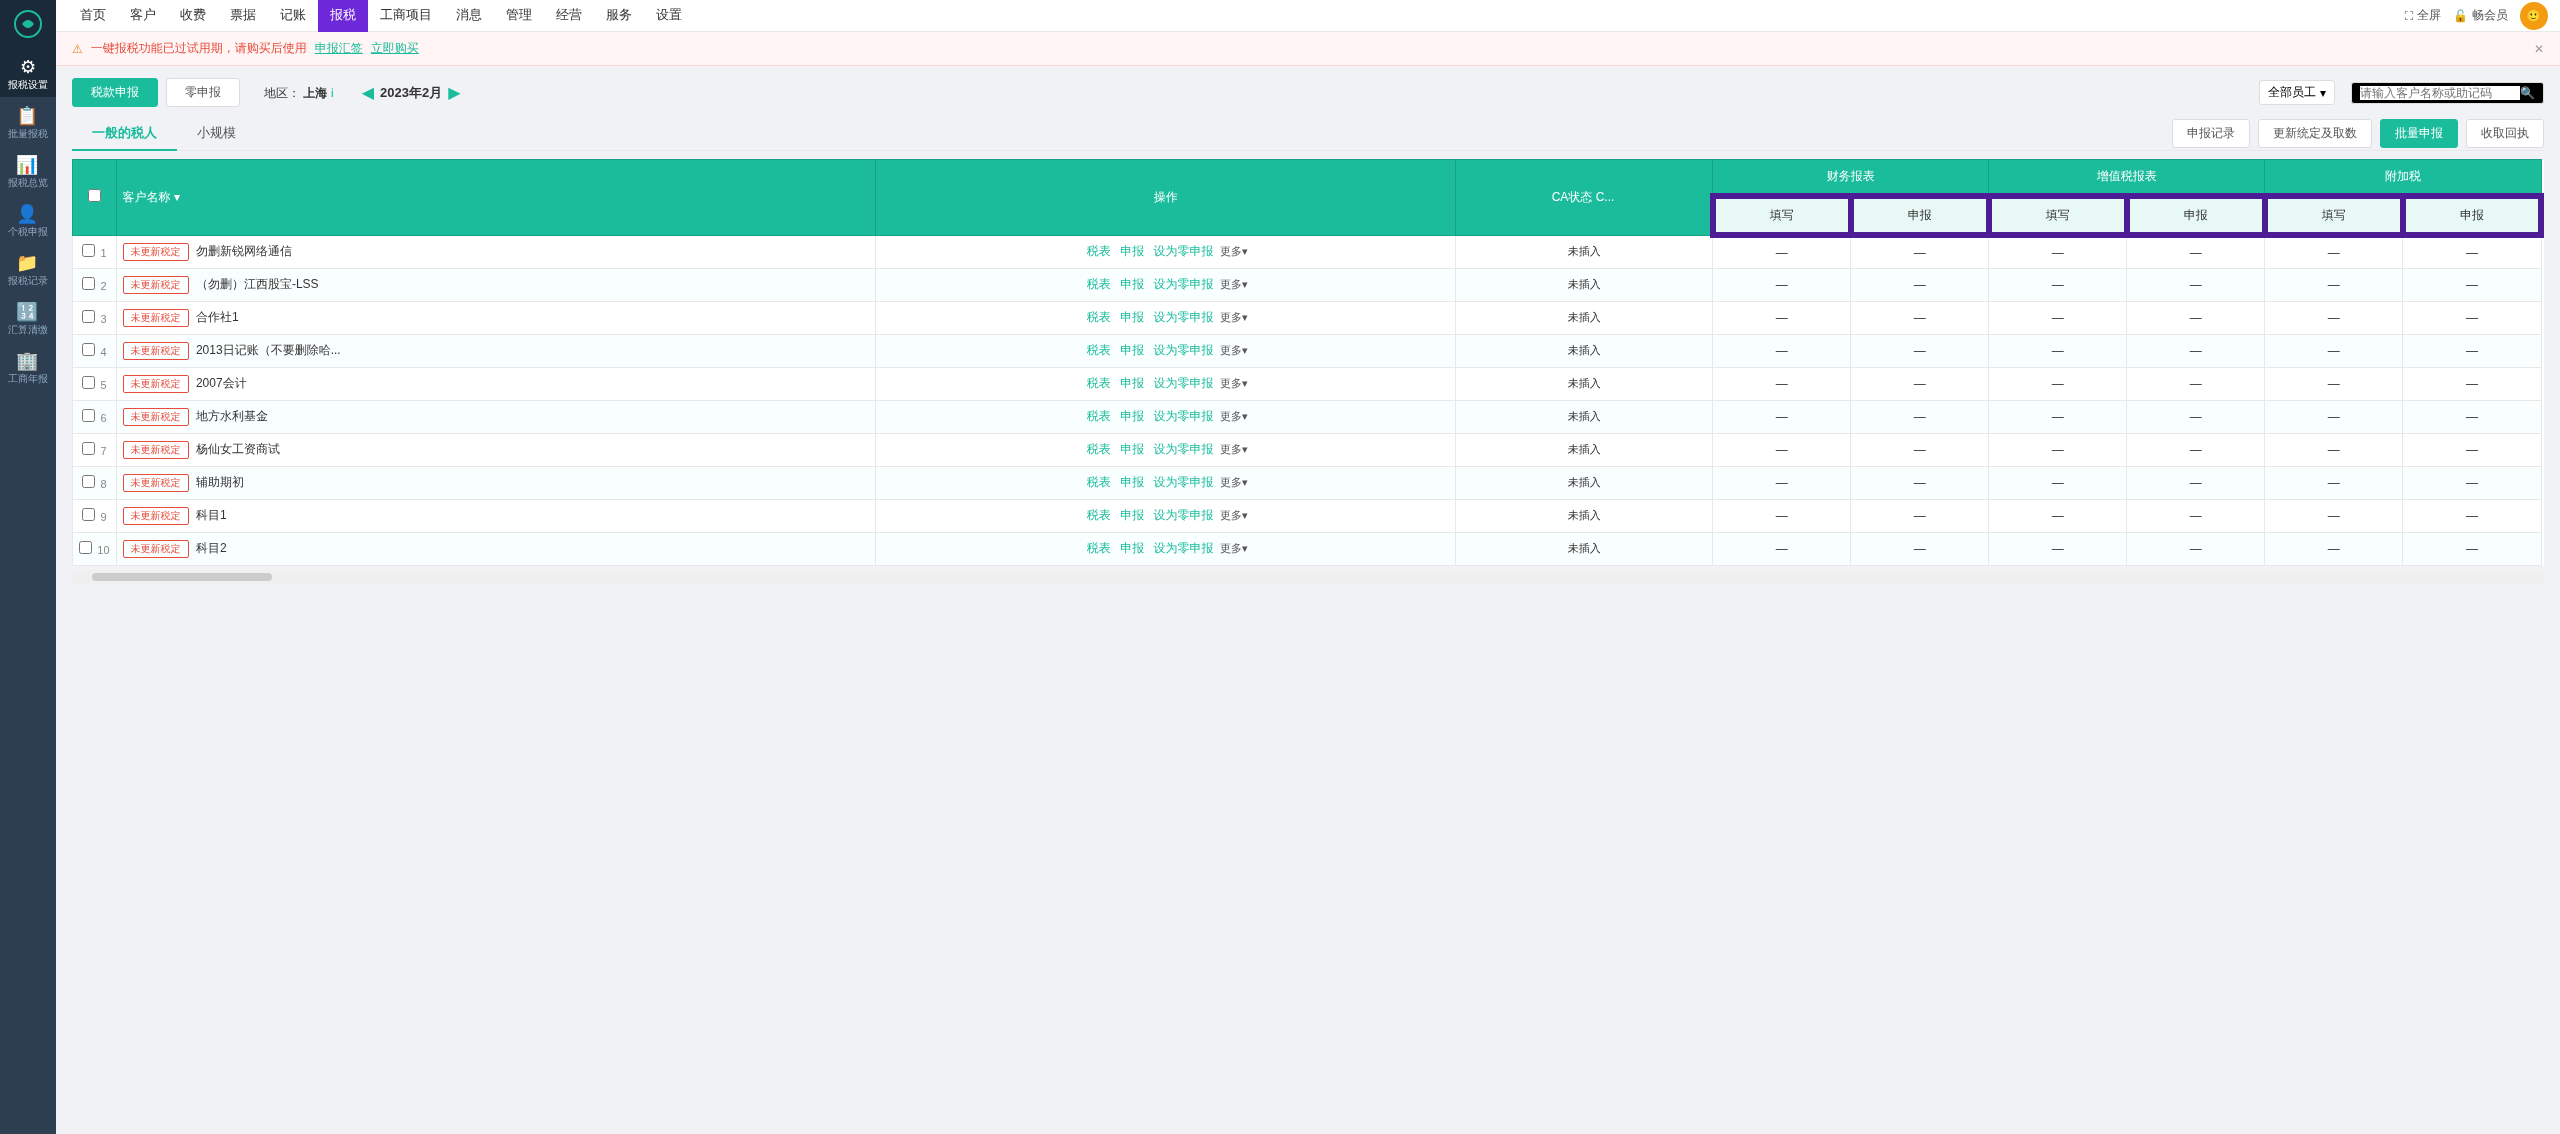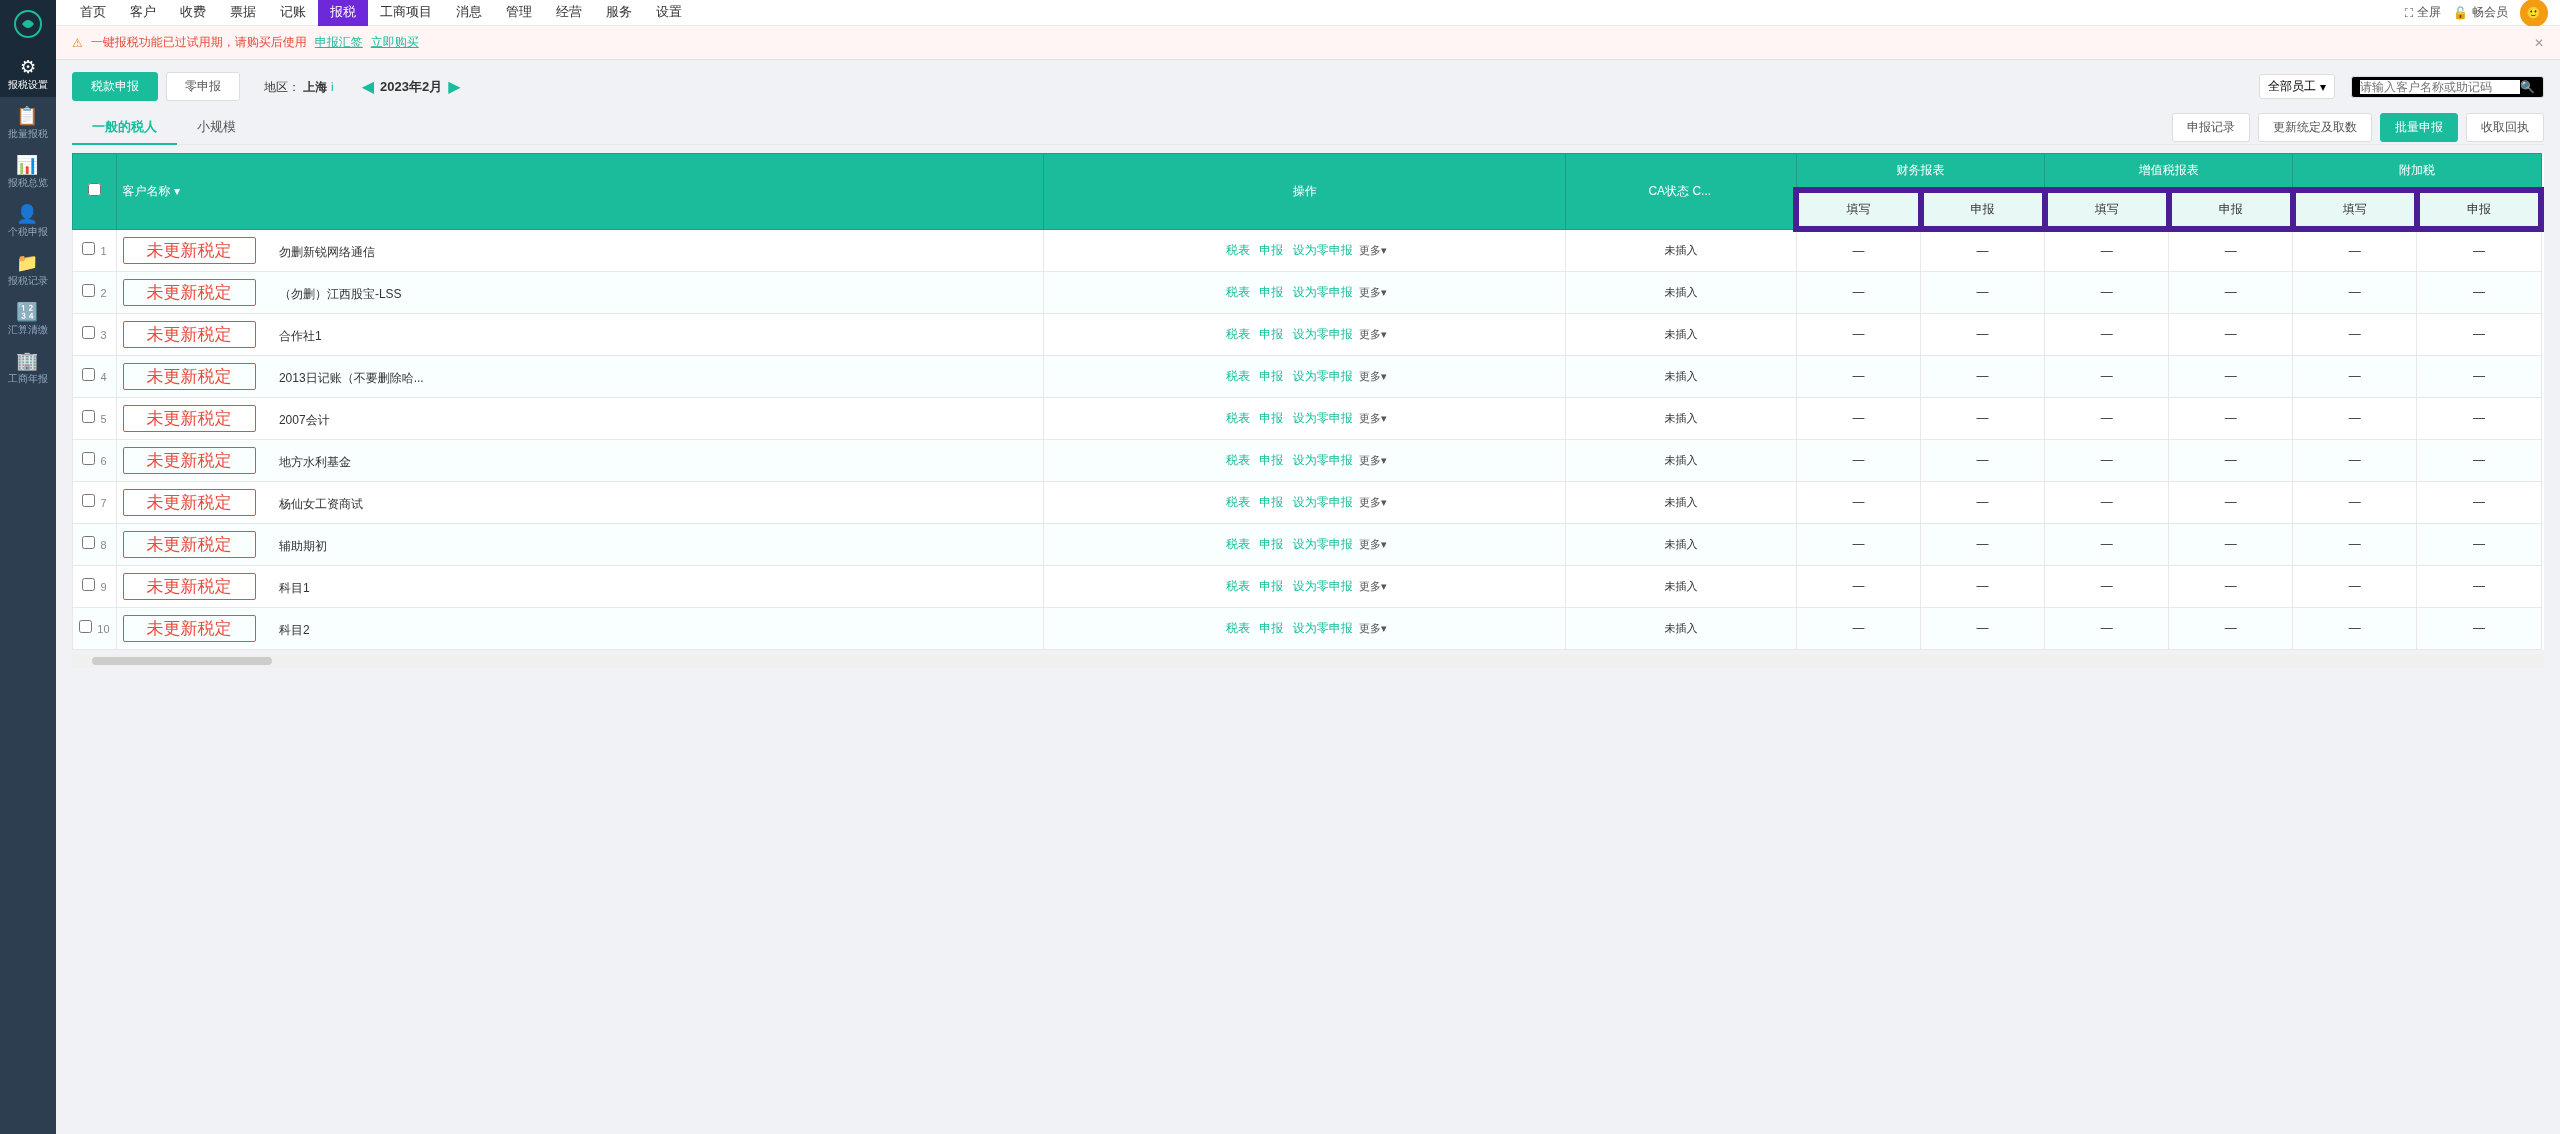--- a/index.html
+++ b/index.html
@@ -37,21 +37,21 @@
       text-align: center;
       gap: 3px;
     }
     .sidebar-item:hover, .sidebar-item.active { color: #fff; background: #1a2a38; }
     .sidebar-item .icon { font-size: 18px; line-height: 1; }
     .sidebar-item .label { font-size: 10px; line-height: 1.2; white-space: nowrap; }
 
     
     .main-area { flex: 1; display: flex; flex-direction: column; overflow: hidden; }
     .top-nav {
-      height: 26px;
+      height: 32px;
       background: #fff;
       display: flex;
       align-items: center;
       padding: 0 12px;
       border-bottom: 1px solid #e8e8e8;
       flex-shrink: 0;
     }
     .top-nav-item {
       padding: 0 12px;
       height: 40px;
@@ -201,26 +201,26 @@
     .data-table tbody td {
       padding: 7px 6px;
       border: 1px solid #e8e8e8;
       text-align: center;
       color: #333;
       white-space: nowrap;
     }
     .data-table tbody td.left { text-align: left; }
     .data-table tbody td .status-tag {
       display: inline-block;
-      padding: 1px 23px;
+      padding: 1px 7px;
       border: 1px solid #e74c3c;
       color: #e74c3c;
       border-radius: 2px;
-      font-size: 17px;
-      margin-right: 20px;
+      font-size: 10px;
+      margin-right: 4px;
     }
     .data-table tbody td .op-btn {
       color: #1abc9c;
       cursor: pointer;
       margin: 0 3px;
       font-size: 12px;
     }
     .data-table tbody td .more-btn {
       color: #555;
       cursor: pointer;

